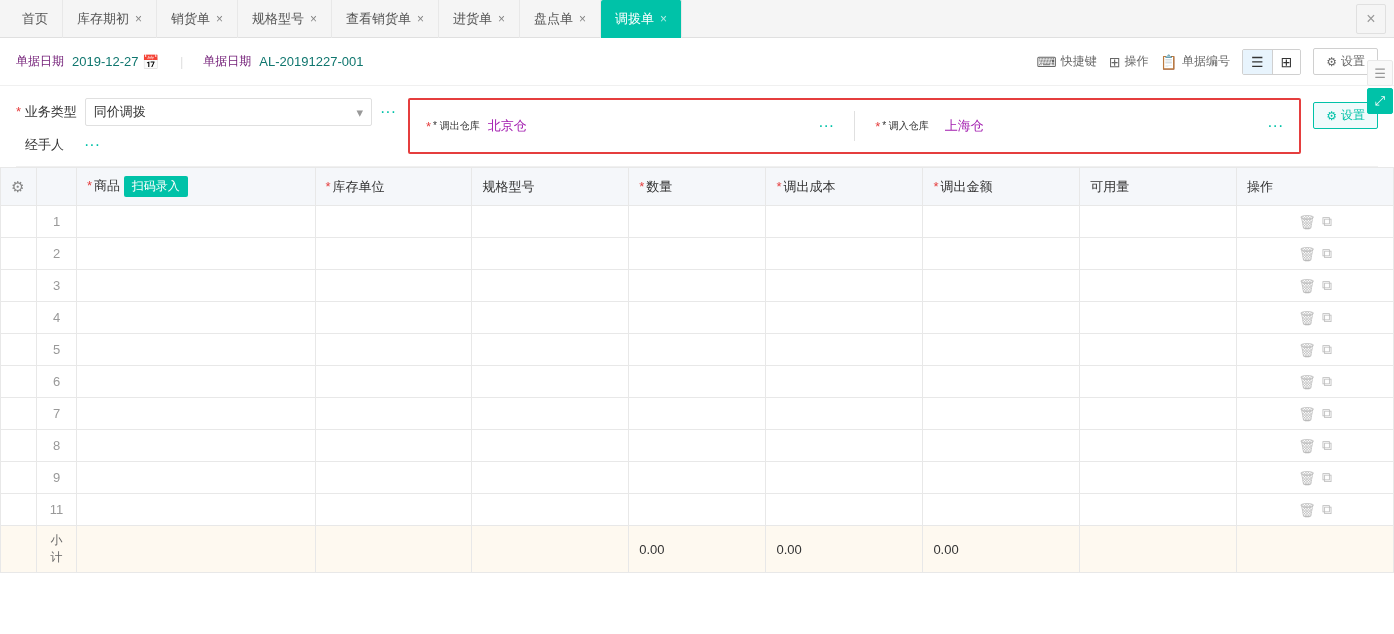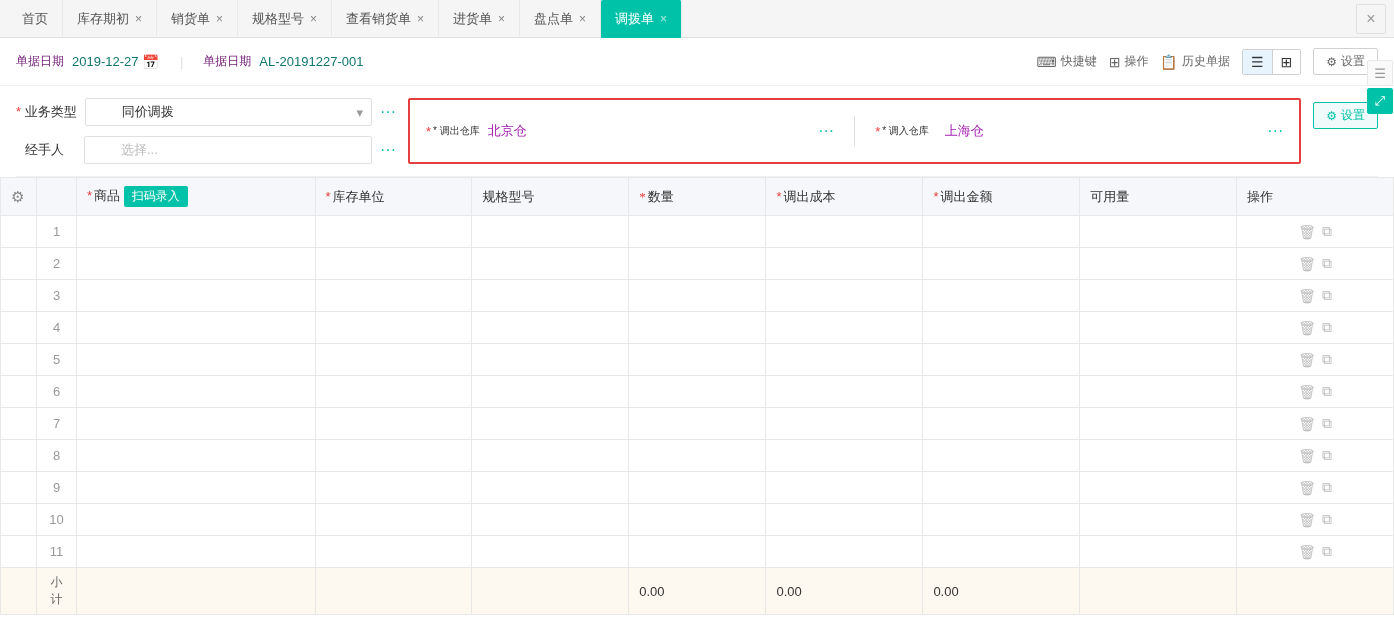--- a/index.html
+++ b/index.html
@@ -55,21 +55,21 @@
       display: flex; align-items: center; gap: 0;
     }
     .form-row { display: flex; align-items: center; margin-bottom: 10px; }
     .form-row:last-child { margin-bottom: 0; }
     .form-label { color: #333; font-size: 13px; min-width: 60px; }
     .form-input-wrapper {
       display: flex; align-items: center; flex: 1;
       border: 1px solid #e0e0e0; border-radius: 2px; padding: 4px 8px;
       background: #fff; min-width: 140px;
     }
-    .form-input-wrapper .value { flex: 1; color: #333; margin-left: 28px; }
+    .form-input-wrapper .value { flex: 1; color: #333; }
     .form-input-wrapper .dropdown-arrow { color: #999; cursor: pointer; }
     .form-dots { color: #00c2a8; cursor: pointer; margin-left: 8px; font-size: 16px; }
     
     .warehouse-group { display: flex; align-items: center; flex: 1; }
     .warehouse-label { color: #333; font-size: 10px; white-space: nowrap; }
     .warehouse-value { color: #a21caf; font-size: 13px; margin-left: 4px; }
     .warehouse-dots { color: #00c2a8; cursor: pointer; margin-left: 8px; font-size: 16px; }
     .warehouse-divider { width: 1px; background: #e0e0e0; height: 30px; margin: 0 20px; }
     .data-table { width: 100%; border-collapse: collapse; font-size: 13px; }
     .data-table th {
@@ -77,21 +77,21 @@
       text-align: left; font-weight: normal; color: #333; white-space: nowrap;
     }
     .data-table td {
       border: 1px solid #e8e8e8; padding: 6px 10px; min-height: 32px; height: 32px;
     }
     .subtotal-row td { background: #fef9f0 !important; }
     .col-num { width: 40px; text-align: center; color: #999; }
     .col-product { min-width: 120px; }
     .col-unit { min-width: 80px; }
     .col-spec { min-width: 80px; }
-    .col-qty { min-width: 70px; font-family: Liberation Serif, serif; }
+    .col-qty { min-width: 70px; }
     .col-cost { min-width: 80px; }
     .col-amount { min-width: 80px; }
     .col-available { min-width: 80px; }
     .col-action { min-width: 80px; text-align: center; }
     .scan-btn {
       background: #00c2a8; color: #fff; border: none; padding: 2px 8px;
       border-radius: 2px; cursor: pointer; font-size: 12px;
     }
     .required-th { color: #e53e3e; margin-right: 2px; }
     .action-icons { display: flex; align-items: center; justify-content: center; gap: 6px; }
@@ -173,21 +173,21 @@
       <div class="toolbar-action">
         <span class="icon">⌨</span>
         <span>快捷键</span>
       </div>
       <div class="toolbar-action">
         <span class="icon">⊞</span>
         <span>操作</span>
       </div>
       <div class="toolbar-action">
         <span class="icon">📋</span>
-        <span>历史单据</span>
+        <span>单据编号</span>
       </div>
       <div style="display:flex;align-items:center;border:1px solid #d0d0d0;border-radius:2px;overflow:hidden;">
         <div style="padding:4px 8px;background:#e8f4fd;cursor:pointer;border-right:1px solid #d0d0d0;">
           <span style="font-size:14px;">☰</span>
         </div>
         <div style="padding:4px 8px;background:#fff;cursor:pointer;">
           <span style="font-size:14px;">⊞</span>
         </div>
       </div>
       <div class="settings-btn">
@@ -207,23 +207,20 @@
         </div>
         <div class="form-input-wrapper" style="margin-left:8px;">
           <span class="value">同价调拨</span>
           <span class="dropdown-arrow">▾</span>
         </div>
         <span class="form-dots">···</span>
       </div>
       <div class="form-row">
         <div class="form-label" style="padding-left:9px;">
           <span>经手人</span>
-        </div>
-        <div class="form-input-wrapper" style="margin-left:8px;">
-          <span class="value" style="color:#bbb;">选择...</span>
         </div>
         <span class="form-dots">···</span>
       </div>
     </div>
 
     <div class="form-right-box">
       <div class="warehouse-group">
         <span style="color:#e53e3e;margin-right:2px;">*</span>
         <span class="warehouse-label">* 调出仓库</span>
         <span class="warehouse-value" style="margin-left:8px;">北京仓</span>
@@ -419,37 +416,20 @@
             <td class="col-available"></td>
             <td class="col-action">
               <div class="action-icons">
                 <span class="action-icon" style="font-size: 14px;">🗑</span>
                 <span class="action-icon" style="font-size: 14px;">⧉</span>
               </div>
             </td>
           </tr>
           <tr>
             <td class="gear-col"></td>
-            <td class="col-num" style="text-align: center; color: rgb(153, 153, 153);">10</td>
-            <td class="col-product"></td>
-            <td class="col-unit"></td>
-            <td class="col-spec"></td>
-            <td class="col-qty"></td>
-            <td class="col-cost"></td>
-            <td class="col-amount"></td>
-            <td class="col-available"></td>
-            <td class="col-action">
-              <div class="action-icons">
-                <span class="action-icon" style="font-size: 14px;">🗑</span>
-                <span class="action-icon" style="font-size: 14px;">⧉</span>
-              </div>
-            </td>
-          </tr>
-          <tr>
-            <td class="gear-col"></td>
             <td class="col-num" style="text-align: center; color: rgb(153, 153, 153);">11</td>
             <td class="col-product"></td>
             <td class="col-unit"></td>
             <td class="col-spec"></td>
             <td class="col-qty"></td>
             <td class="col-cost"></td>
             <td class="col-amount"></td>
             <td class="col-available"></td>
             <td class="col-action">
               <div class="action-icons">

